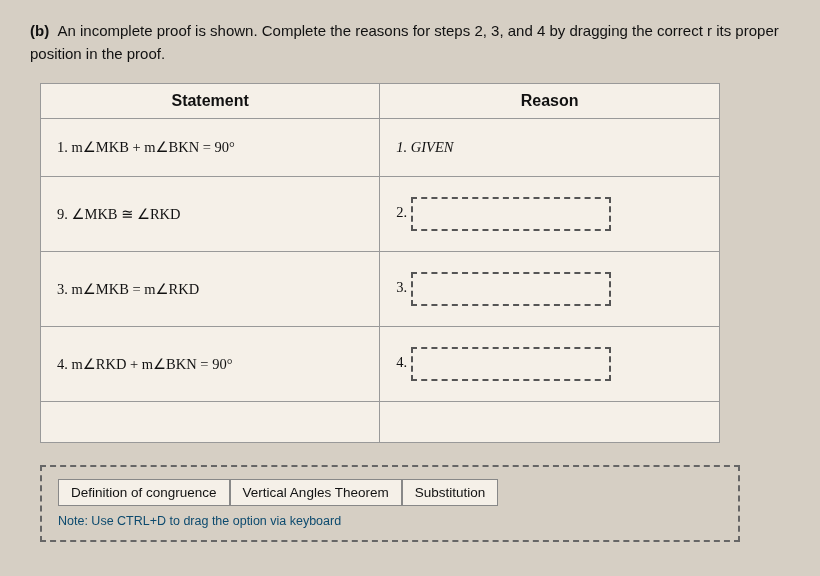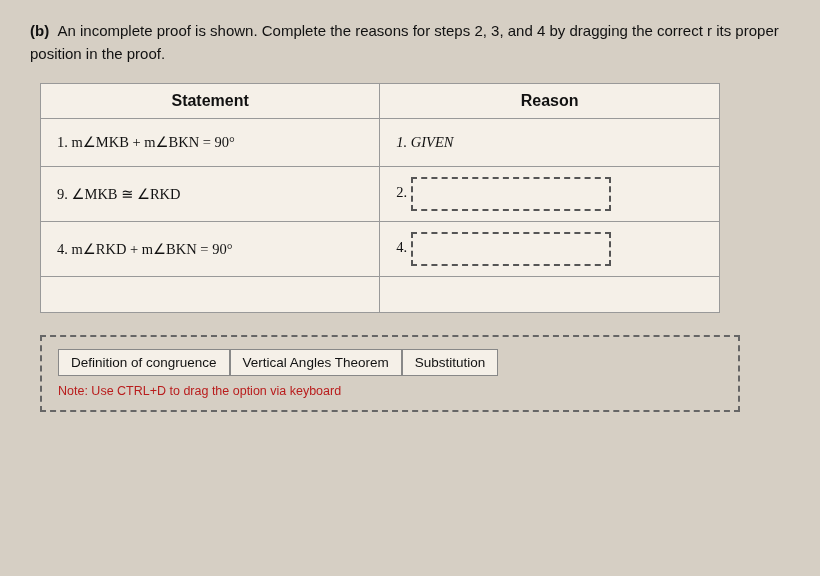--- a/index.html
+++ b/index.html
@@ -38,21 +38,21 @@
       padding: 8px 16px;
       text-align: center;
       font-weight: bold;
       font-family: Arial, sans-serif;
       font-size: 16px;
       background-color: #f5f0e8;
     }
 
     .proof-table td {
       border: 1px solid #999;
-      padding: 10px 16px;
+      padding: 20px 16px;
       vertical-align: middle;
       font-size: 14.5px;
       height: 48px;
       margin-top: 15px;
     }
 
     .proof-table td.statement-col {
       width: 340px;
     }
 
@@ -109,21 +109,21 @@
       background-color: #f5f0e8;
       font-family: Arial, sans-serif;
       font-size: 13.5px;
       cursor: grab;
       white-space: nowrap;
     }
 
     .note-text {
       font-family: Arial, sans-serif;
       font-size: 12.5px;
-      color: #b91c1c;
+      color: #0c4a6e;
     }
   </style>
 </head>
 <body>
 
 <p class="instructions">
   <strong>(b)</strong>
   &nbsp;<span>An incomplete proof is shown. Complete the reasons for steps 2, 3, and 4 by dragging the correct r its proper position in the proof.</span>
 </p>
 
@@ -147,20 +147,28 @@
 
     <tr>
       <td class="statement-col">
         <span>9. ∠MKB ≅ ∠RKD</span>
       </td>
       <td class="reason-col">
         <span>2. </span><span class="reason-box"></span>
       </td>
     </tr>
 
+    <tr>
+      <td class="statement-col">
+        <span>3. m∠MKB = m∠RKD</span>
+      </td>
+      <td class="reason-col">
+        <span>3. </span><span class="reason-box"></span>
+      </td>
+    </tr>
 
     <tr>
       <td class="statement-col">
         <span>4. m∠RKD + m∠BKN = 90°</span>
       </td>
       <td class="reason-col">
         <span>4. </span><span class="reason-box"></span>
       </td>
     </tr>
 

